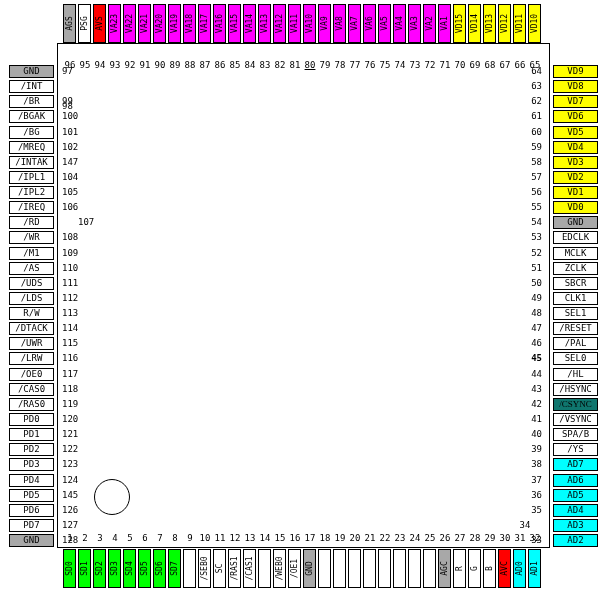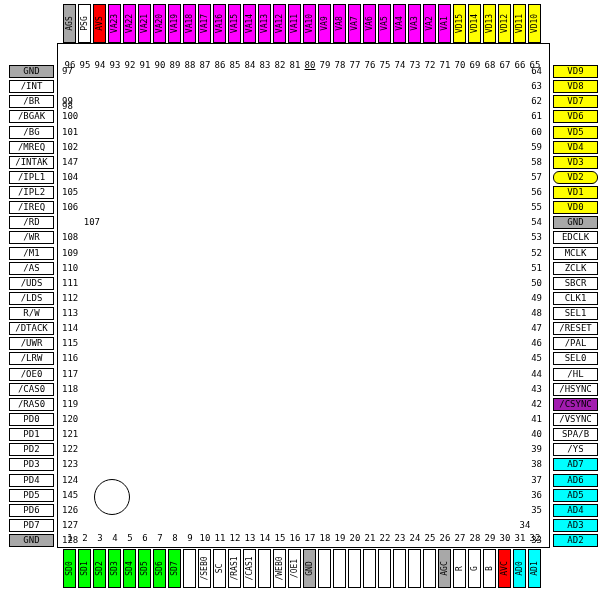--- a/index.html
+++ b/index.html
@@ -333,21 +333,21 @@
         <span class="pintext">/IPL2</span>
       </div>
       <div class="pinnum left" style="left: 62px; top: 186.04px;">105</div>
       <div class="pinbox left" style="background: rgb(255, 255, 255); left: 9px; top: 201.17px;">
         <span class="pintext">/IREQ</span>
       </div>
       <div class="pinnum left" style="left: 62px; top: 201.17px;">106</div>
       <div class="pinbox left" style="background: rgb(255, 255, 255); left: 9px; top: 216.3px;">
         <span class="pintext">/RD</span>
       </div>
-      <div class="pinnum left" style="left: 72px; top: 216.3px; text-align: right;">107</div>
+      <div class="pinnum left" style="left: 78px; top: 216.3px;">107</div>
       <div class="pinbox left" style="background: rgb(255, 255, 255); left: 9px; top: 231.43px;">
         <span class="pintext">/WR</span>
       </div>
       <div class="pinnum left" style="left: 62px; top: 231.43px;">108</div>
       <div class="pinbox left" style="background: rgb(255, 255, 255); left: 9px; top: 246.56px;">
         <span class="pintext">/M1</span>
       </div>
       <div class="pinnum left" style="left: 62px; top: 246.56px;">109</div>
       <div class="pinbox left" style="background: rgb(255, 255, 255); left: 9px; top: 261.69px;">
         <span class="pintext">/AS</span>
@@ -446,21 +446,21 @@
       </div>
       <div class="pinnum right" style="left: 508px; top: 125.52px;">60</div>
       <div class="pinbox right" style="background: rgb(255, 255, 0); left: 553px; top: 140.65px;">
         <span class="pintext">VD4</span>
       </div>
       <div class="pinnum right" style="left: 508px; top: 140.65px;">59</div>
       <div class="pinbox right" style="background: rgb(255, 255, 0); left: 553px; top: 155.78px;">
         <span class="pintext">VD3</span>
       </div>
       <div class="pinnum right" style="left: 508px; top: 155.78px;">58</div>
-      <div class="pinbox right" style="background: rgb(255, 255, 0); left: 553px; top: 170.91px; border-radius: 6px;">
+      <div class="pinbox right" style="background: rgb(255, 255, 0); left: 553px; top: 170.91px;">
         <span class="pintext">VD2</span>
       </div>
       <div class="pinnum right" style="left: 508px; top: 170.91px;">57</div>
       <div class="pinbox right" style="background: rgb(255, 255, 0); left: 553px; top: 186.04px;">
         <span class="pintext">VD1</span>
       </div>
       <div class="pinnum right" style="left: 508px; top: 186.04px;">56</div>
       <div class="pinbox right" style="background: rgb(255, 255, 0); left: 553px; top: 201.17px;">
         <span class="pintext">VD0</span>
       </div>
@@ -497,30 +497,30 @@
         <span class="pintext">/RESET</span>
       </div>
       <div class="pinnum right" style="left: 508px; top: 322.21px;">47</div>
       <div class="pinbox right" style="background: rgb(255, 255, 255); left: 553px; top: 337.34px;">
         <span class="pintext">/PAL</span>
       </div>
       <div class="pinnum right" style="left: 508px; top: 337.34px;">46</div>
       <div class="pinbox right" style="background: rgb(255, 255, 255); left: 553px; top: 352.47px;">
         <span class="pintext">SEL0</span>
       </div>
-      <div class="pinnum right" style="left: 508px; top: 352.47px;">45</div>
+      <div class="pinnum right" style="left: 508px; top: 352.47px; font-weight: bold;">45</div>
       <div class="pinbox right" style="background: rgb(255, 255, 255); left: 553px; top: 367.6px;">
         <span class="pintext">/HL</span>
       </div>
       <div class="pinnum right" style="left: 508px; top: 367.6px;">44</div>
       <div class="pinbox right" style="background: rgb(255, 255, 255); left: 553px; top: 382.73px;">
         <span class="pintext">/HSYNC</span>
       </div>
       <div class="pinnum right" style="left: 508px; top: 382.73px;">43</div>
-      <div class="pinbox right" style="background: #a21caf; left: 553px; top: 397.86px;">
+      <div class="pinbox right" style="background: #0f766e; left: 553px; top: 397.86px; font-family: Liberation Serif, serif;">
         <span class="pintext">/CSYNC</span>
       </div>
       <div class="pinnum right" style="left: 508px; top: 397.86px;">42</div>
       <div class="pinbox right" style="background: rgb(255, 255, 255); left: 553px; top: 412.99px;">
         <span class="pintext">/VSYNC</span>
       </div>
       <div class="pinnum right" style="left: 508px; top: 412.99px;">41</div>
       <div class="pinbox right" style="background: rgb(255, 255, 255); left: 553px; top: 428.12px;">
         <span class="pintext">SPA/B</span>
       </div>

